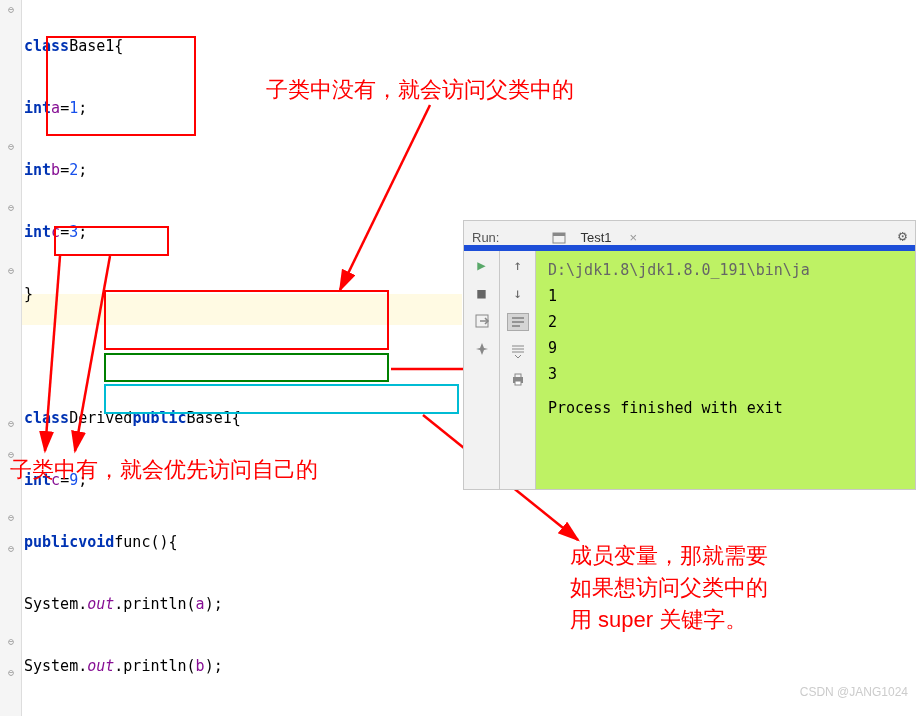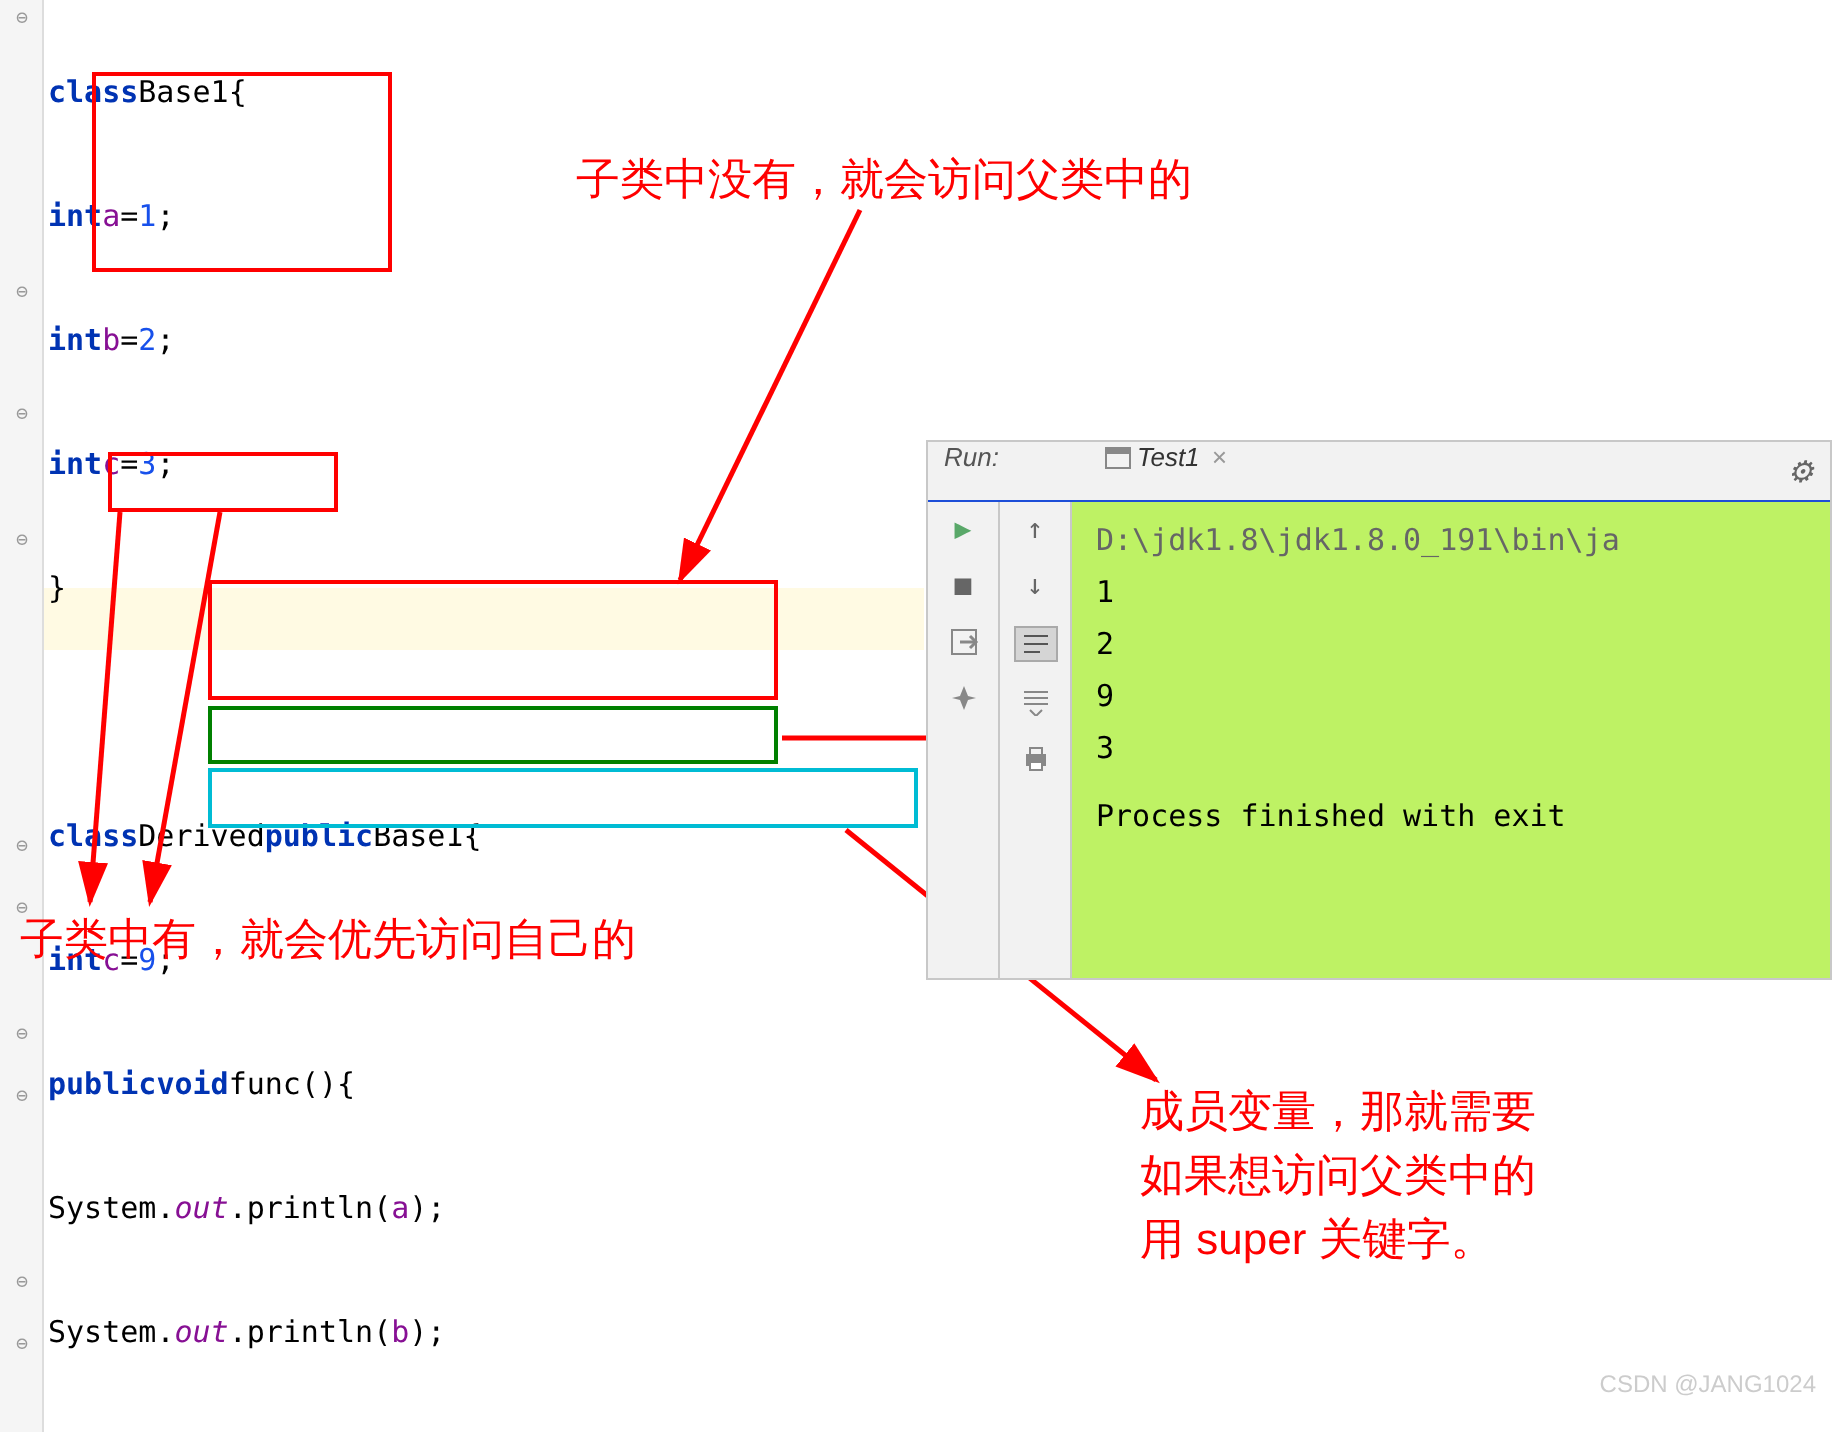--- a/index.html
+++ b/index.html
@@ -43,44 +43,43 @@
     .field-static { color: #871094; font-style: italic; }
     .num { color: #1750eb; }
     .field { color: #871094; }
 
     .red-box1 { position:absolute; left:46px; top:36px; width:150px; height:100px; border:2px solid #ff0000; }
     .red-box2 { position:absolute; left:54px; top:226px; width:115px; height:30px; border:2px solid #ff0000; }
     .red-box3 { position:absolute; left:104px; top:290px; width:285px; height:60px; border:2px solid #ff0000; }
     .green-box { position:absolute; left:104px; top:353px; width:285px; height:29px; border:2px solid #008000; }
     .cyan-box { position:absolute; left:104px; top:384px; width:355px; height:30px; border:2px solid #00bcd4; }
 
-    .anno-red1 { position:absolute; left:288px; top:75px; color:#ff0000; font-family:"Microsoft YaHei",sans-serif; font-size:22px; }
+    .anno-red1 { position:absolute; left:266px; top:75px; color:#ff0000; font-family:"Microsoft YaHei",sans-serif; font-size:22px; }
     .anno-red2 { position:absolute; left:10px; top:455px; color:#ff0000; font-family:"Microsoft YaHei",sans-serif; font-size:22px; }
     .anno-red3 { position:absolute; left:570px; top:540px; color:#ff0000; font-family:"Microsoft YaHei",sans-serif; font-size:22px; line-height:32px; }
 
     .run-panel {
       position: absolute;
       left: 463px;
       top: 220px;
       width: 453px;
       height: 270px;
       background: #f2f2f2;
       border: 1px solid #c8c8c8;
     }
     .run-header {
       height: 30px;
       display: flex;
-      align-items: flex-start;
+      align-items: flex-end;
       padding: 0 8px;
-      border-bottom: 1px solid #1d4ed8;
+      border-bottom: 6px solid #1d4ed8;
       background: #f2f2f2;
-      font-style: italic;
     }
     .run-label { color: #555; font-family: sans-serif; font-size: 13px; margin-right: 18px; }
-    .run-tab { display:flex; align-items:center; gap:2px; font-family:sans-serif; font-size:13px; color:#333;padding-left:35px; }
+    .run-tab { display:flex; align-items:center; gap:14px; font-family:sans-serif; font-size:13px; color:#333;padding-left:35px; }
     .run-tab-close { color:#999; margin-left:4px; }
     .gear-icon { position:absolute; right:8px; top:6px; color:#666; }
     .run-body { display:flex; height:calc(100% - 30px); }
     .run-toolbar { width:36px; background:#f2f2f2; border-right:1px solid #c8c8c8; display:flex; flex-direction:column; align-items:center; padding-top:6px; gap:12px; }
     .run-toolbar2 { width:36px; background:#f2f2f2; border-right:1px solid #c8c8c8; display:flex; flex-direction:column; align-items:center; padding-top:6px; gap:12px; }
     .tb-icon { width:18px; height:16px; display:flex; align-items:center; justify-content:center; color:#666; font-size:14px; }
     .play-icon { color:#59a869; }
     .run-output { flex:1; background:#bef264; padding:6px 12px; font-family:"Consolas",monospace; font-size:15px; line-height:26px; color:#000; }
     .out-path { color:#666; white-space:nowrap; overflow:hidden; }
     .out-process { color:#000; margin-top:8px; }

